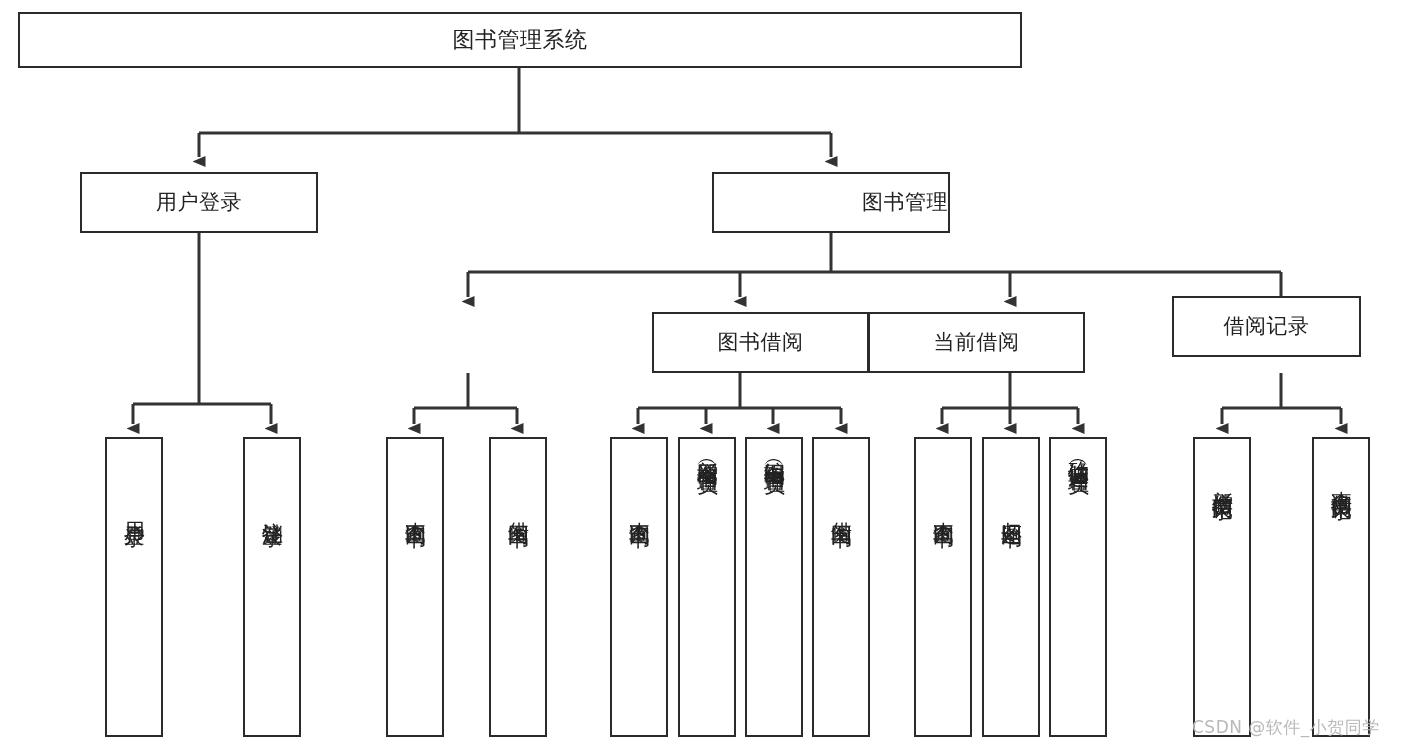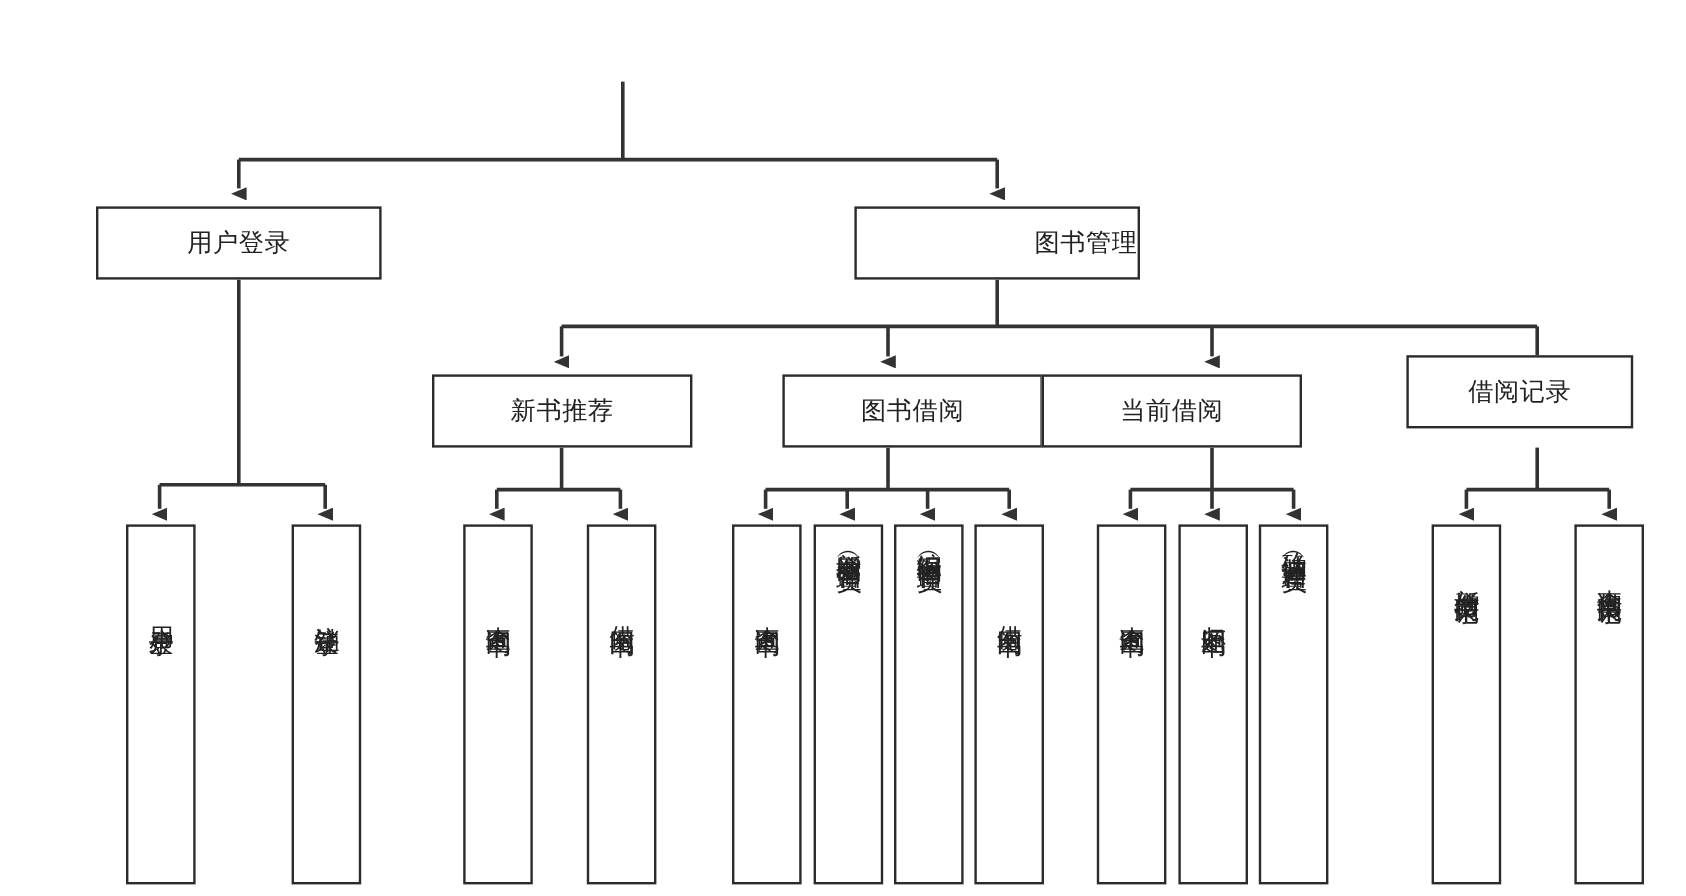--- a/index.html
+++ b/index.html
@@ -117,31 +117,31 @@
       <path d="M1010,408 L1010,424" marker-end="url(#arrow)"></path>
       <path d="M1078,408 L1078,424" marker-end="url(#arrow)"></path>
 
       <path d="M1281,373 L1281,408"></path>
       <path d="M1222,408 L1341,408"></path>
       <path d="M1222,408 L1222,424" marker-end="url(#arrow)"></path>
       <path d="M1341,408 L1341,424" marker-end="url(#arrow)"></path>
     </g>
   </svg>
 
+  <div class="node horiz root" style="left:18px; top:12px; width:1004px; height:56px;">
+    <span class="node-label">图书管理系统</span>
+  </div>
 
   <div class="node horiz" style="left:80px; top:172px; width:238px; height:61px;">
     <span class="node-label">用户登录</span>
   </div>
   <div class="node horiz" style="left:712px; top:172px; width:238px; height:61px;justify-content:flex-end;">
     <span class="node-label">图书管理</span>
   </div>
 
-  <div class="node horiz" style="left:360px; top:312px; width:217px; height:61px;">
-    <span class="node-label">新书推荐</span>
-  </div>
   <div class="node horiz" style="left:652px; top:312px; width:217px; height:61px;">
     <span class="node-label">图书借阅</span>
   </div>
   <div class="node horiz" style="left:868px; top:312px; width:217px; height:61px;">
     <span class="node-label">当前借阅</span>
   </div>
   <div class="node horiz" style="left:1172px; top:296px; width:189px; height:61px;">
     <span class="node-label">借阅记录</span>
   </div>
 
@@ -182,14 +182,15 @@
     <span class="node-label">确认归还（管理员）</span>
   </div>
 
   <div class="node vert" style="left:1193px; top:437px; width:58px; height:300px; padding-top:35px;">
     <span class="node-label">新增借阅记录</span>
   </div>
   <div class="node vert" style="left:1312px; top:437px; width:58px; height:300px; padding-top:35px;">
     <span class="node-label">查询借阅记录</span>
   </div>
 
+  <div class="watermark">CSDN @软件_小贺同学</div>
 
 </div>
 
 </body></html>

